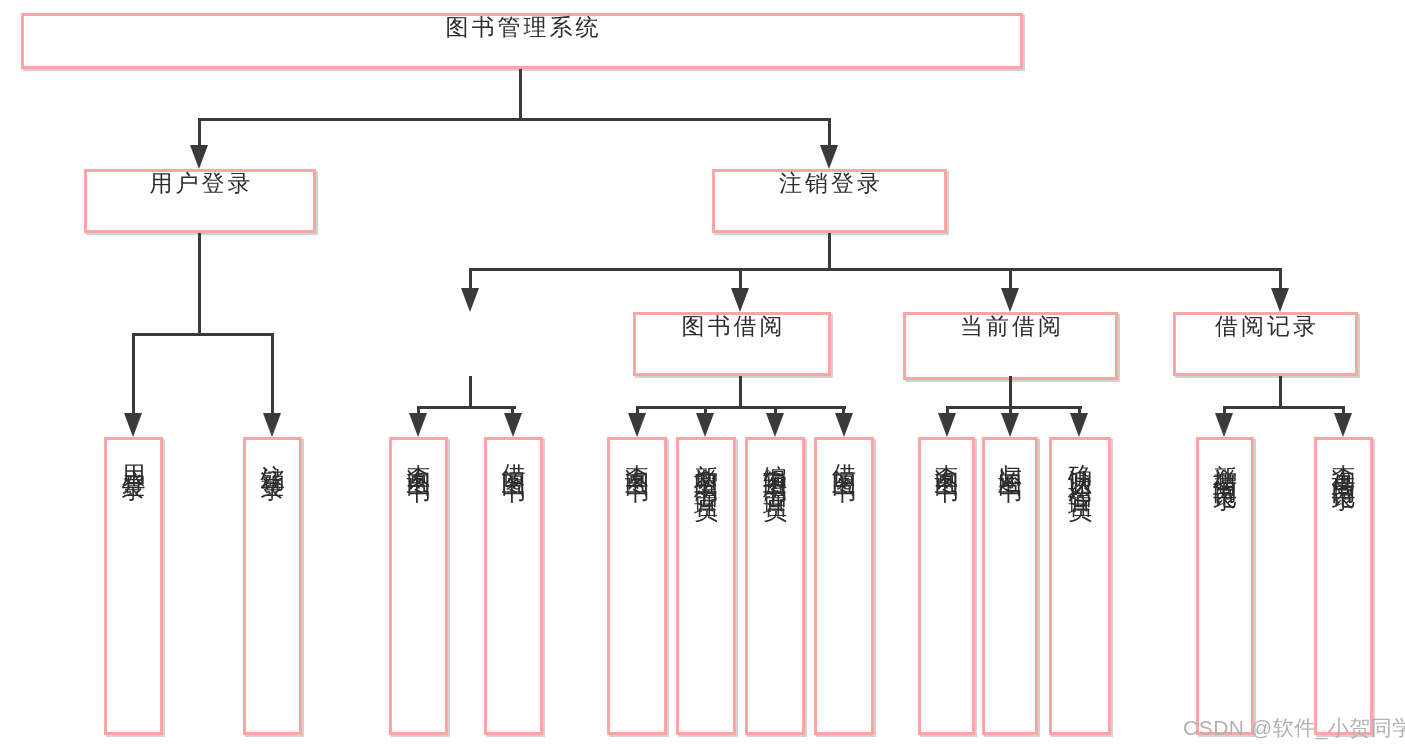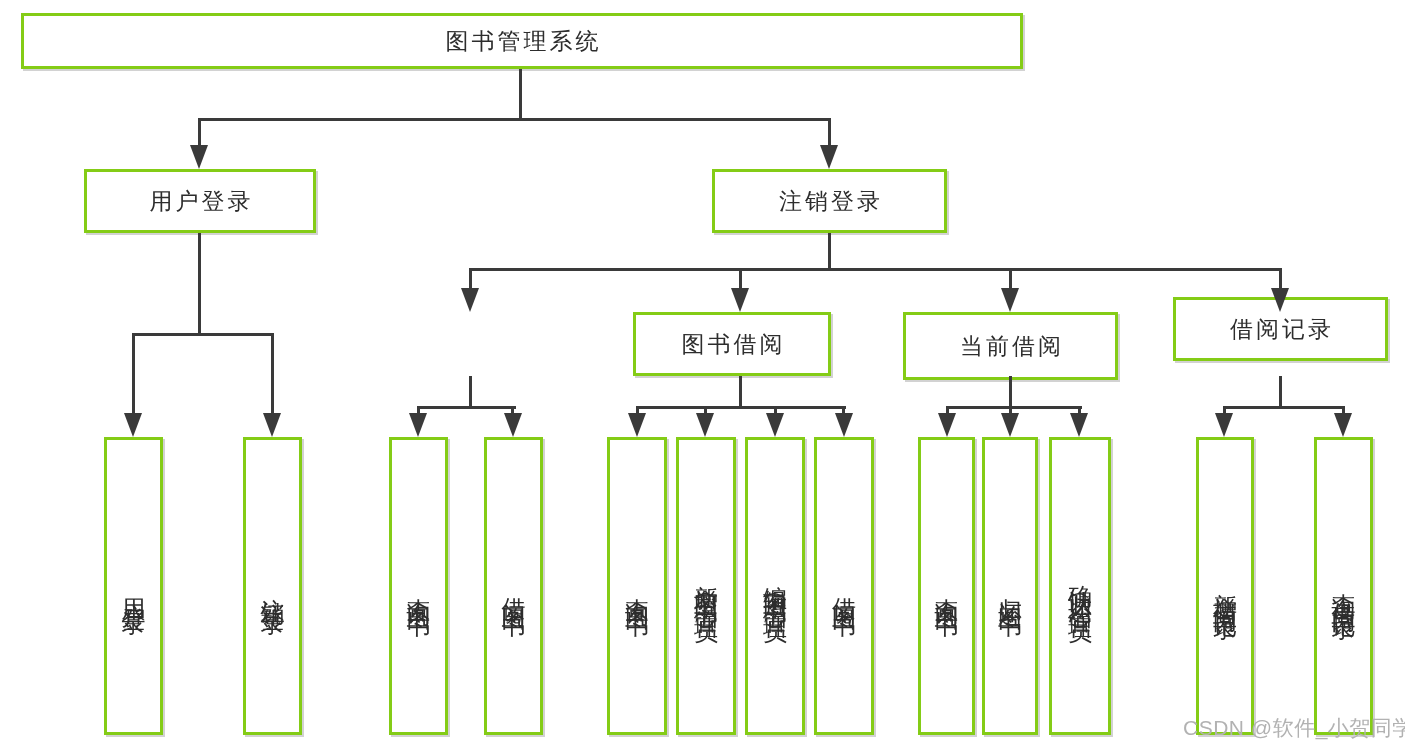--- a/index.html
+++ b/index.html
@@ -12,24 +12,23 @@
     position: relative;
     width: 1405px;
     height: 747px;
     background: #ffffff;
     overflow: hidden;
   }
   .node {
     position: absolute;
     box-sizing: border-box;
     background: #ffffff;
-    border: 3px solid #84cc16;
+    border: 3px solid #fca5a5;
     box-shadow: 2px 2px 0 rgba(155,155,155,0.45);
     display: flex;
-    align-items: center;
     justify-content: center;
     color: #2d2d2d;
   }
   .h-label {
     font-size: 23px;
     letter-spacing: 3px;
     white-space: nowrap;
     line-height: 1;
     padding-left: 3px; 
   }
@@ -80,21 +79,21 @@
   <div class="node" style="left:712px; top:169px; width:235px; height:64px;">
     <span class="h-label">注销登录</span>
   </div>
 
   <div class="node" style="left:633px; top:312px; width:198px; height:64px;">
     <span class="h-label">图书借阅</span>
   </div>
   <div class="node" style="left:903px; top:312px; width:215px; height:68px;">
     <span class="h-label">当前借阅</span>
   </div>
-  <div class="node" style="left:1173px; top:297px; width:215px; height:64px;">
+  <div class="node" style="left:1173px; top:312px; width:185px; height:64px;">
     <span class="h-label">借阅记录</span>
   </div>
 
   <div class="node v-node" style="left:104px; top:437px; width:59px; height:298px;">
     <span class="v-label">用户登录</span>
   </div>
   <div class="node v-node" style="left:243px; top:437px; width:59px; height:298px;">
     <span class="v-label">注销登录</span>
   </div>
 

